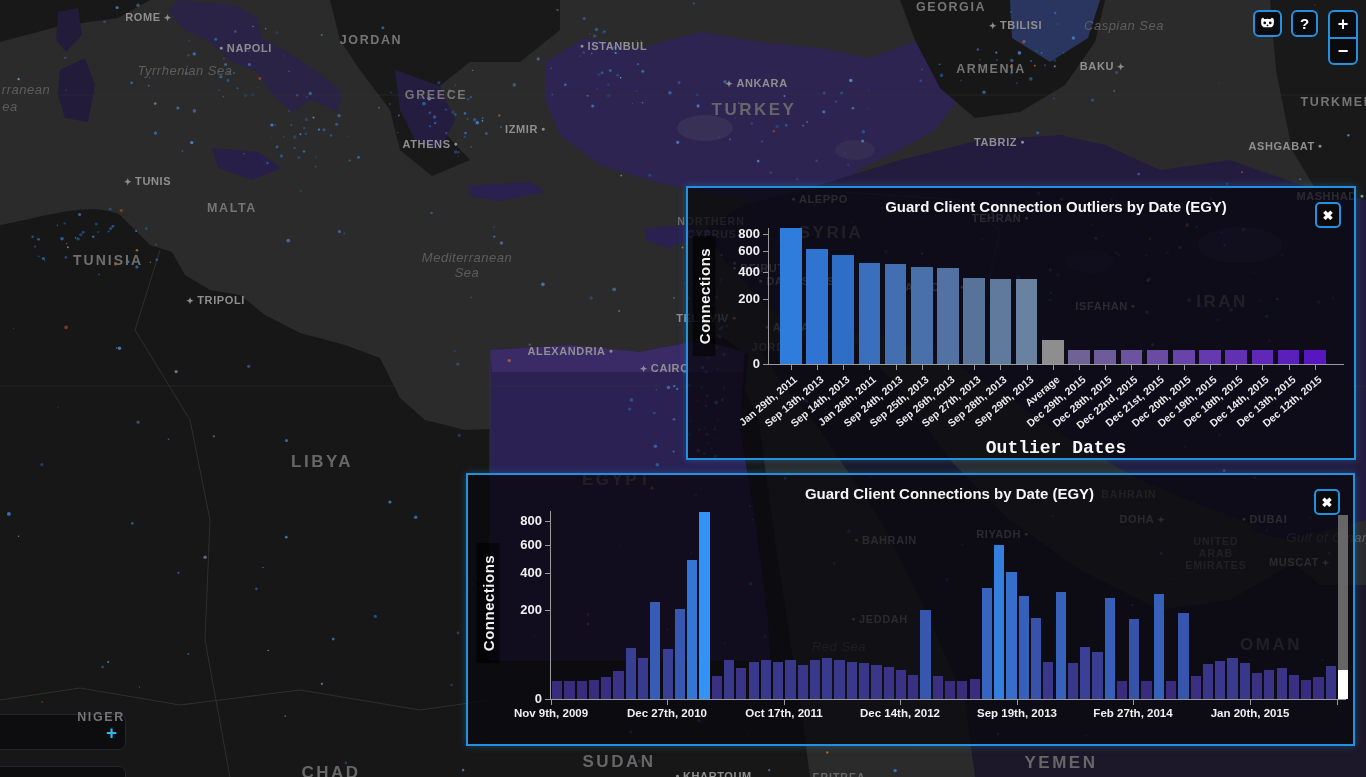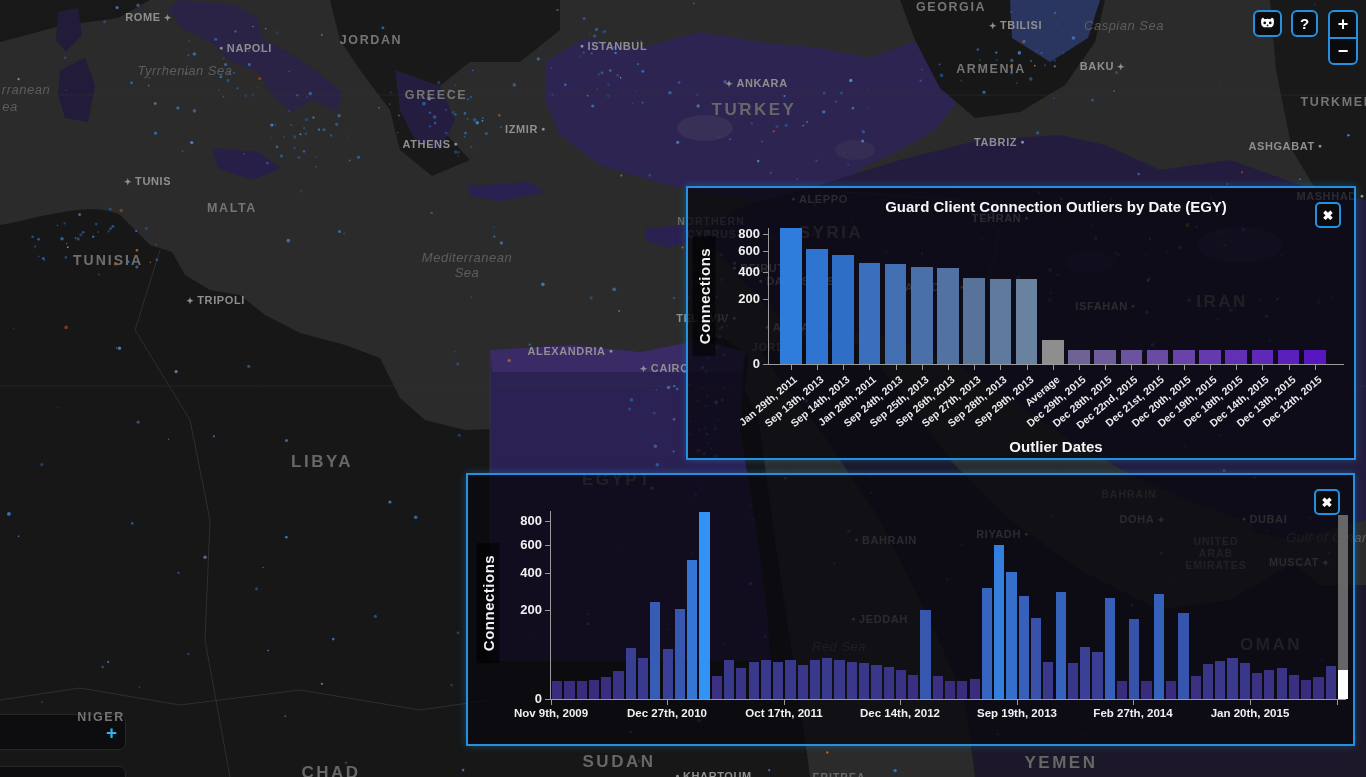--- a/index.html
+++ b/index.html
@@ -32,21 +32,21 @@
     line-height:21px;text-align:center;padding:0;cursor:pointer;box-sizing:border-box;z-index:3;}
   .ylab{position:absolute;transform:translate(-50%,-50%) rotate(-90deg);background:rgba(0,0,0,.55);
     padding:3px 12px;color:#f2f2f2;font-weight:bold;font-size:15px;letter-spacing:.5px;}
   .ytick{position:absolute;width:50px;text-align:right;color:#f0f0f0;font-weight:bold;font-size:13px;}
   .axis{position:absolute;background:#9a9a9a;}
   .tickmark{position:absolute;background:#9a9a9a;}
   .bar{position:absolute;}
   .rotlab{position:absolute;transform-origin:100% 0;transform:rotate(-40deg);white-space:nowrap;
     color:#ececec;font-weight:bold;font-size:10.5px;}
   .xtick-label{position:absolute;width:130px;text-align:center;color:#f0f0f0;font-weight:bold;font-size:11.5px;}
-  .xlab{position:absolute;text-align:center;color:#f5f5f5;font-weight:bold;font-size:15px;}
+  .xlab{position:absolute;text-align:center;color:#f5f5f5;font-weight:bold;font-size:18px;font-family:Liberation Mono, monospace;}
   .hoverband{position:absolute;background:#6f6f6f;opacity:.92;}
   
   .ctl-btn{position:absolute;background:rgba(10,10,13,.92);border:2px solid #2391e0;border-radius:6px;
     color:#fff;font-weight:bold;text-align:center;padding:0;cursor:pointer;box-sizing:border-box;z-index:8;}
   #zoom-stack{position:absolute;left:1328px;top:10px;width:30px;height:55px;background:rgba(10,10,13,.92);
     border:2px solid #2391e0;border-radius:6px;box-sizing:border-box;z-index:8;}
   #zoom-stack .half{position:absolute;left:0;width:26px;height:25px;color:#fff;font-weight:bold;
     font-size:18px;line-height:24px;text-align:center;cursor:pointer;}
   #zoom-divider{position:absolute;left:0;top:25px;width:26px;height:2px;background:#2391e0;}
 </style>
@@ -794,20 +794,21 @@
         <div class="tickmark" style="left:600.5px;top:177px;width:1px;height:5px;"></div>
         <div class="rotlab" style="right:64.5px;top:185px;">Dec 13th, 2015</div>
         <div class="bar" style="left:616.0px;top:162.2px;width:21.5px;height:13.8px;background:#5716c0;"></div>
         <div class="tickmark" style="left:626.8px;top:177px;width:1px;height:5px;"></div>
         <div class="rotlab" style="right:38.3px;top:185px;">Dec 12th, 2015</div>
         <div class="xlab" style="left:80px;width:576px;top:250px;">Outlier Dates</div>
       </div>
   </div>
 
   <div class="panel" id="panel-hist" style="left:466px;top:473px;width:889px;height:273px;">
+    <div class="panel-title" style="left:84px;right:6px;">Guard Client Connections by Date (EGY)</div>
     <button class="close-btn">✖</button>
     <div id="plot1" style="position:absolute;inset:0;">
         <div class="ylab" style="left:20px;top:128px;">Connections</div>
         <div class="ytick" style="left:24px;top:216px;">0</div>
         <div class="tickmark" style="left:77px;top:224px;width:5px;height:1px;"></div>
         <div class="ytick" style="left:24px;top:127px;">200</div>
         <div class="tickmark" style="left:77px;top:135px;width:5px;height:1px;"></div>
         <div class="ytick" style="left:24px;top:90.13499294879453px;">400</div>
         <div class="tickmark" style="left:77px;top:98.13499294879453px;width:5px;height:1px;"></div>
         <div class="ytick" style="left:24px;top:61.847478126369936px;">600</div>

